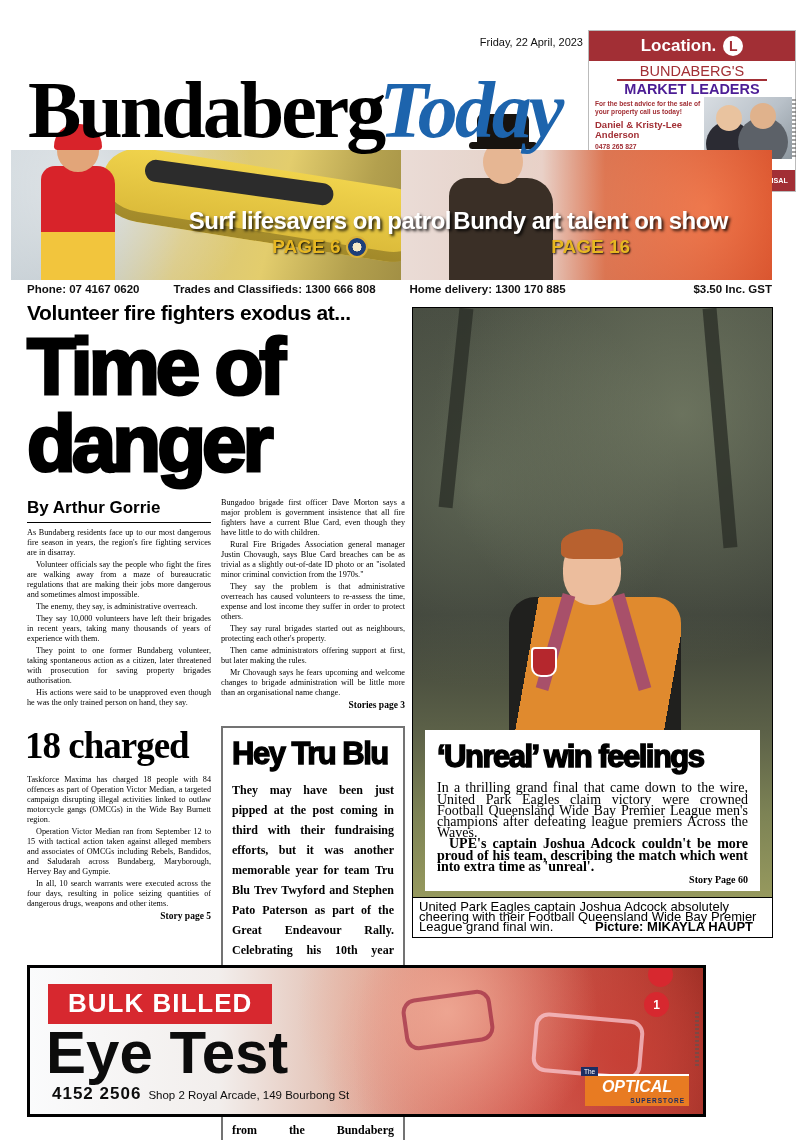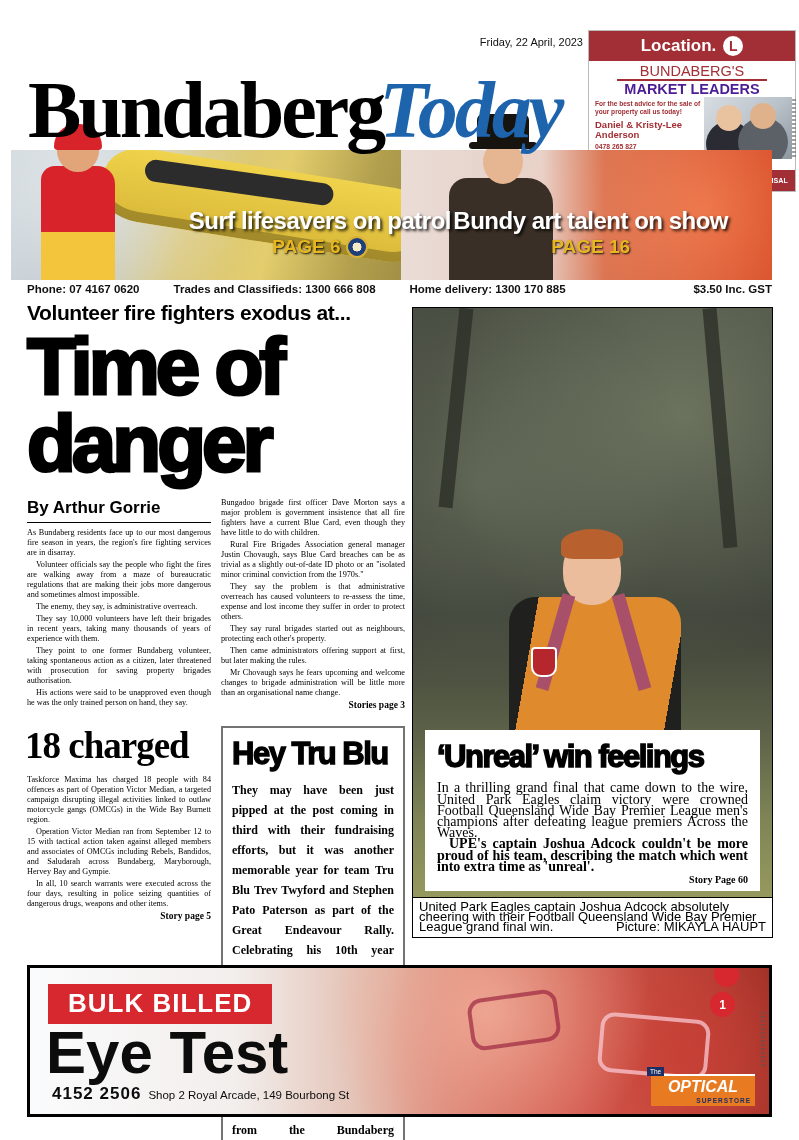--- a/index.html
+++ b/index.html
@@ -91,24 +91,24 @@
   .trophy-handle { position:absolute; top:4px; width:26px; height:56px; border:7px solid #c7a93e; border-radius:50%; }
   .th-l { left:-26px; border-right:none; } .th-r { right:-26px; border-left:none; }
   .plaque { position:absolute; left:96px; bottom:-2px; width:98px; height:26px; background:#23301f; color:#d9bb55; text-align:center; font-size:5px; line-height:6px; padding-top:6px; letter-spacing:.5px; }
   .unreal { position:absolute; left:12px; right:12px; bottom:6px; background:#fff; padding:9px 12px 6px; }
   .unreal h2 { font-size:31px; font-weight:bold; letter-spacing:-1.5px; -webkit-text-stroke:1.5px #000; margin-bottom:7px; }
   .unreal p { font-family:"Liberation Serif", serif; font-size:14px; line-height:11.2px; text-align:justify; }
   .unreal p.ind { text-indent:12px;font-weight:bold; }
   .unreal .ref { font-size:10px; }
   .caption { position:relative; height:40px; border-top:1px solid #000; padding:4px 6px; font-size:13px; line-height:10px; }
   .caption .cap-text { display:block; width:100%; }
-  .caption .credit { position:absolute; right:6px; bottom:5px; font-weight:normal; }
-
-  
-  .eye-ad { position:absolute; left:27px; top:965px; width:745px; height:152px; border:3px solid #000; overflow:hidden; background:
+  .caption .credit { position:absolute; right:19px; bottom:5px; font-weight:bold; }
+
+  
+  .eye-ad { position:absolute; left:27px; top:965px; width:679px; height:152px; border:3px solid #000; overflow:hidden; background:
       radial-gradient(circle at 62% 30%, rgba(240,170,150,.9), transparent 35%),
       radial-gradient(circle at 88% 60%, rgba(200,60,50,.85), transparent 45%),
       radial-gradient(circle at 74% 80%, rgba(230,120,110,.8), transparent 40%),
       linear-gradient(90deg,#fafbfc 0%,#f2eeec 28%,#e3c1b4 45%,#d49884 60%,#c06a58 75%,#9e3a2e 90%,#7e261d 100%); }
   .glasses { position:absolute; border:4px solid rgba(150,30,60,.65); border-radius:14px; }
   .bulk { position:absolute; left:18px; top:16px; background:#d7282f; color:#fff; font-weight:bold; font-size:26px; letter-spacing:1px; padding:4px 20px 5px; }
   .eye-head { position:absolute; left:16px; top:50px; font-size:60px; font-weight:bold; color:#0c0c0c; letter-spacing:0; }
   .eye-contact { position:absolute; left:22px; bottom:10px; display:flex; align-items:baseline; gap:7px; color:#0c0c0c; }
   .eye-phone { font-size:17px; font-weight:bold; letter-spacing:1px; }
   .eye-addr { font-size:11.5px; }

